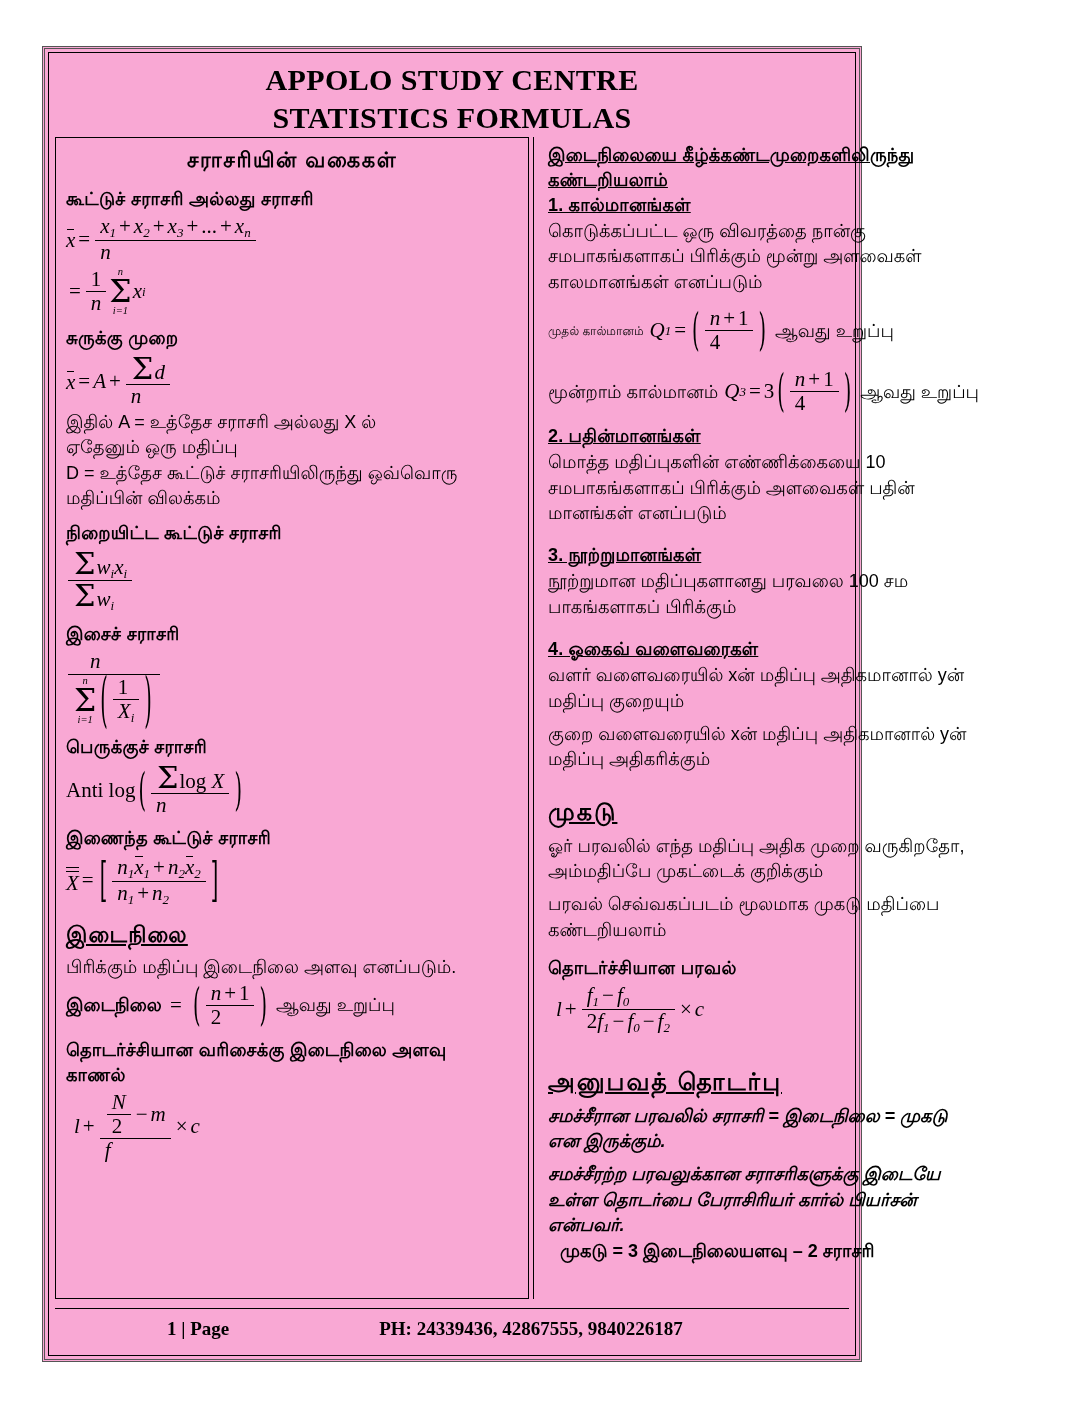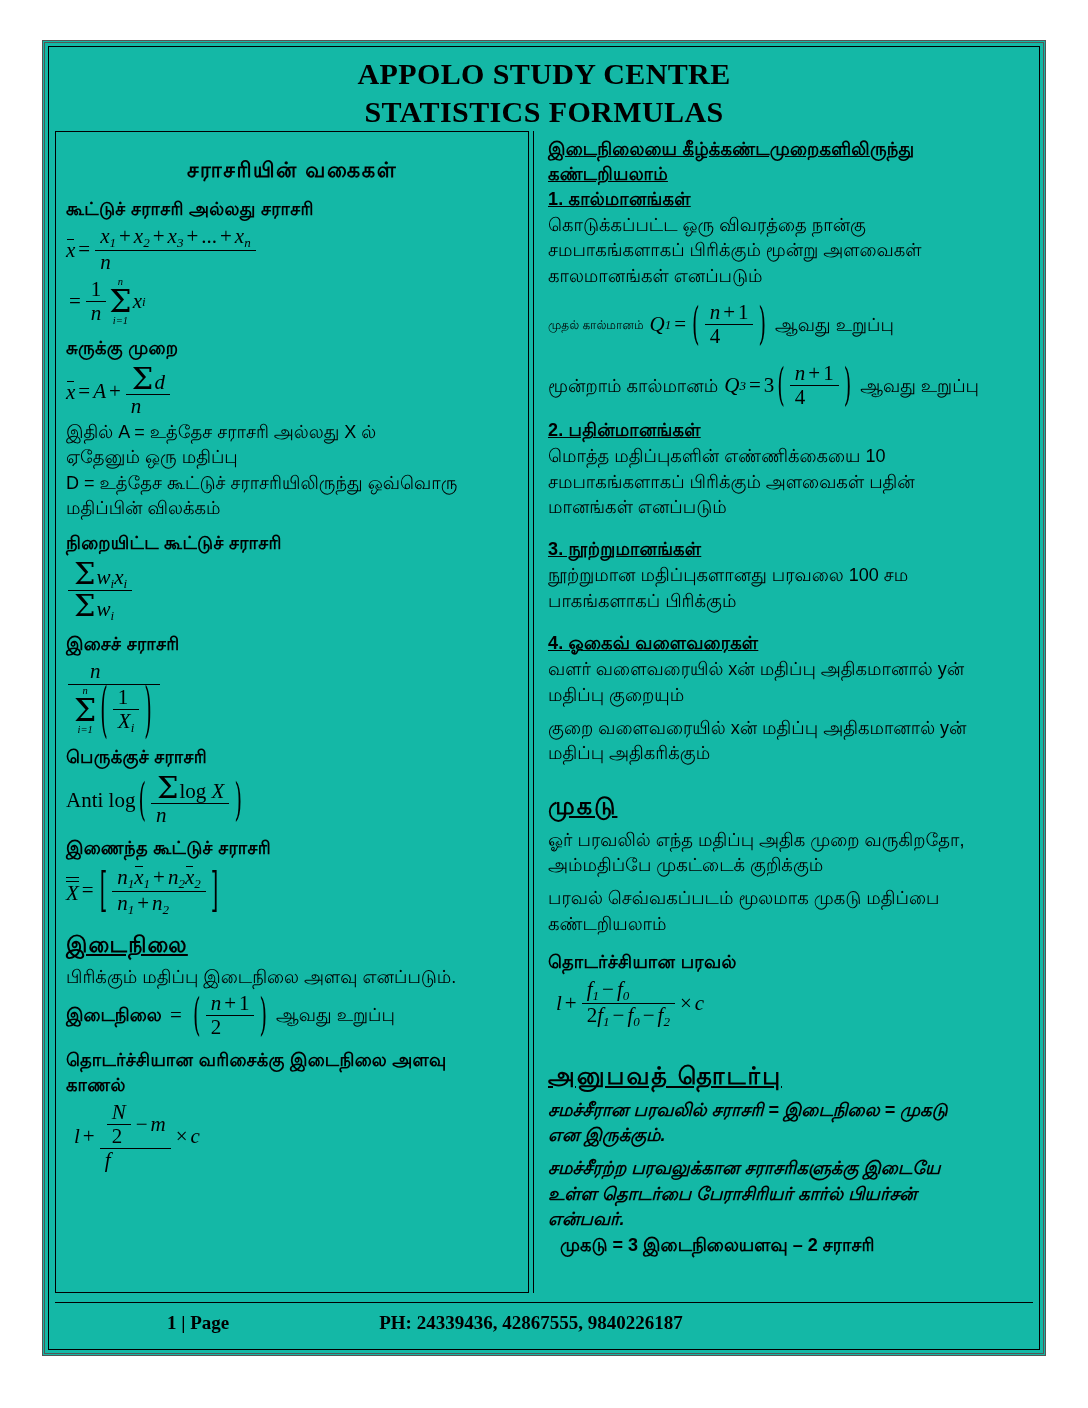--- a/index.html
+++ b/index.html
@@ -12,26 +12,26 @@
     height: 1408px;
     font-family: "Liberation Sans", "DejaVu Sans", sans-serif;
     color: #000000;
     overflow: hidden;
   }
 
   
   .page-outer {
     position: absolute;
     left: 42px;
-    top: 40px;
-    width: 1004px;
+    top: 46px;
+    width: 820px;
     height: 1316px;
     border: 3px double #555555;
     box-sizing: border-box;
-    background: #14b8a6;
+    background: #f9a8d4;
   }
   .page-inner {
     position: absolute;
     left: 3px;
     top: 3px;
     right: 3px;
     bottom: 3px;
     border: 1px solid #000000;
     box-sizing: border-box;
   }
@@ -57,21 +57,21 @@
     left: 6px;
     top: 84px;
     width: 986px;
     height: 1162px;
     display: flex;
   }
   .col-left {
     width: 474px;
     box-sizing: border-box;
     border: 1.4px solid #000000;
-    padding: 24px 10px 4px 10px;
+    padding: 8px 10px 4px 10px;
     overflow: hidden;
   }
   .col-gap { width: 4px; }
   .col-right {
     width: 508px;
     box-sizing: border-box;
     border-left: 1.8px solid #000000;
     padding: 8px 8px 4px 14px;
     overflow: hidden;
   }

